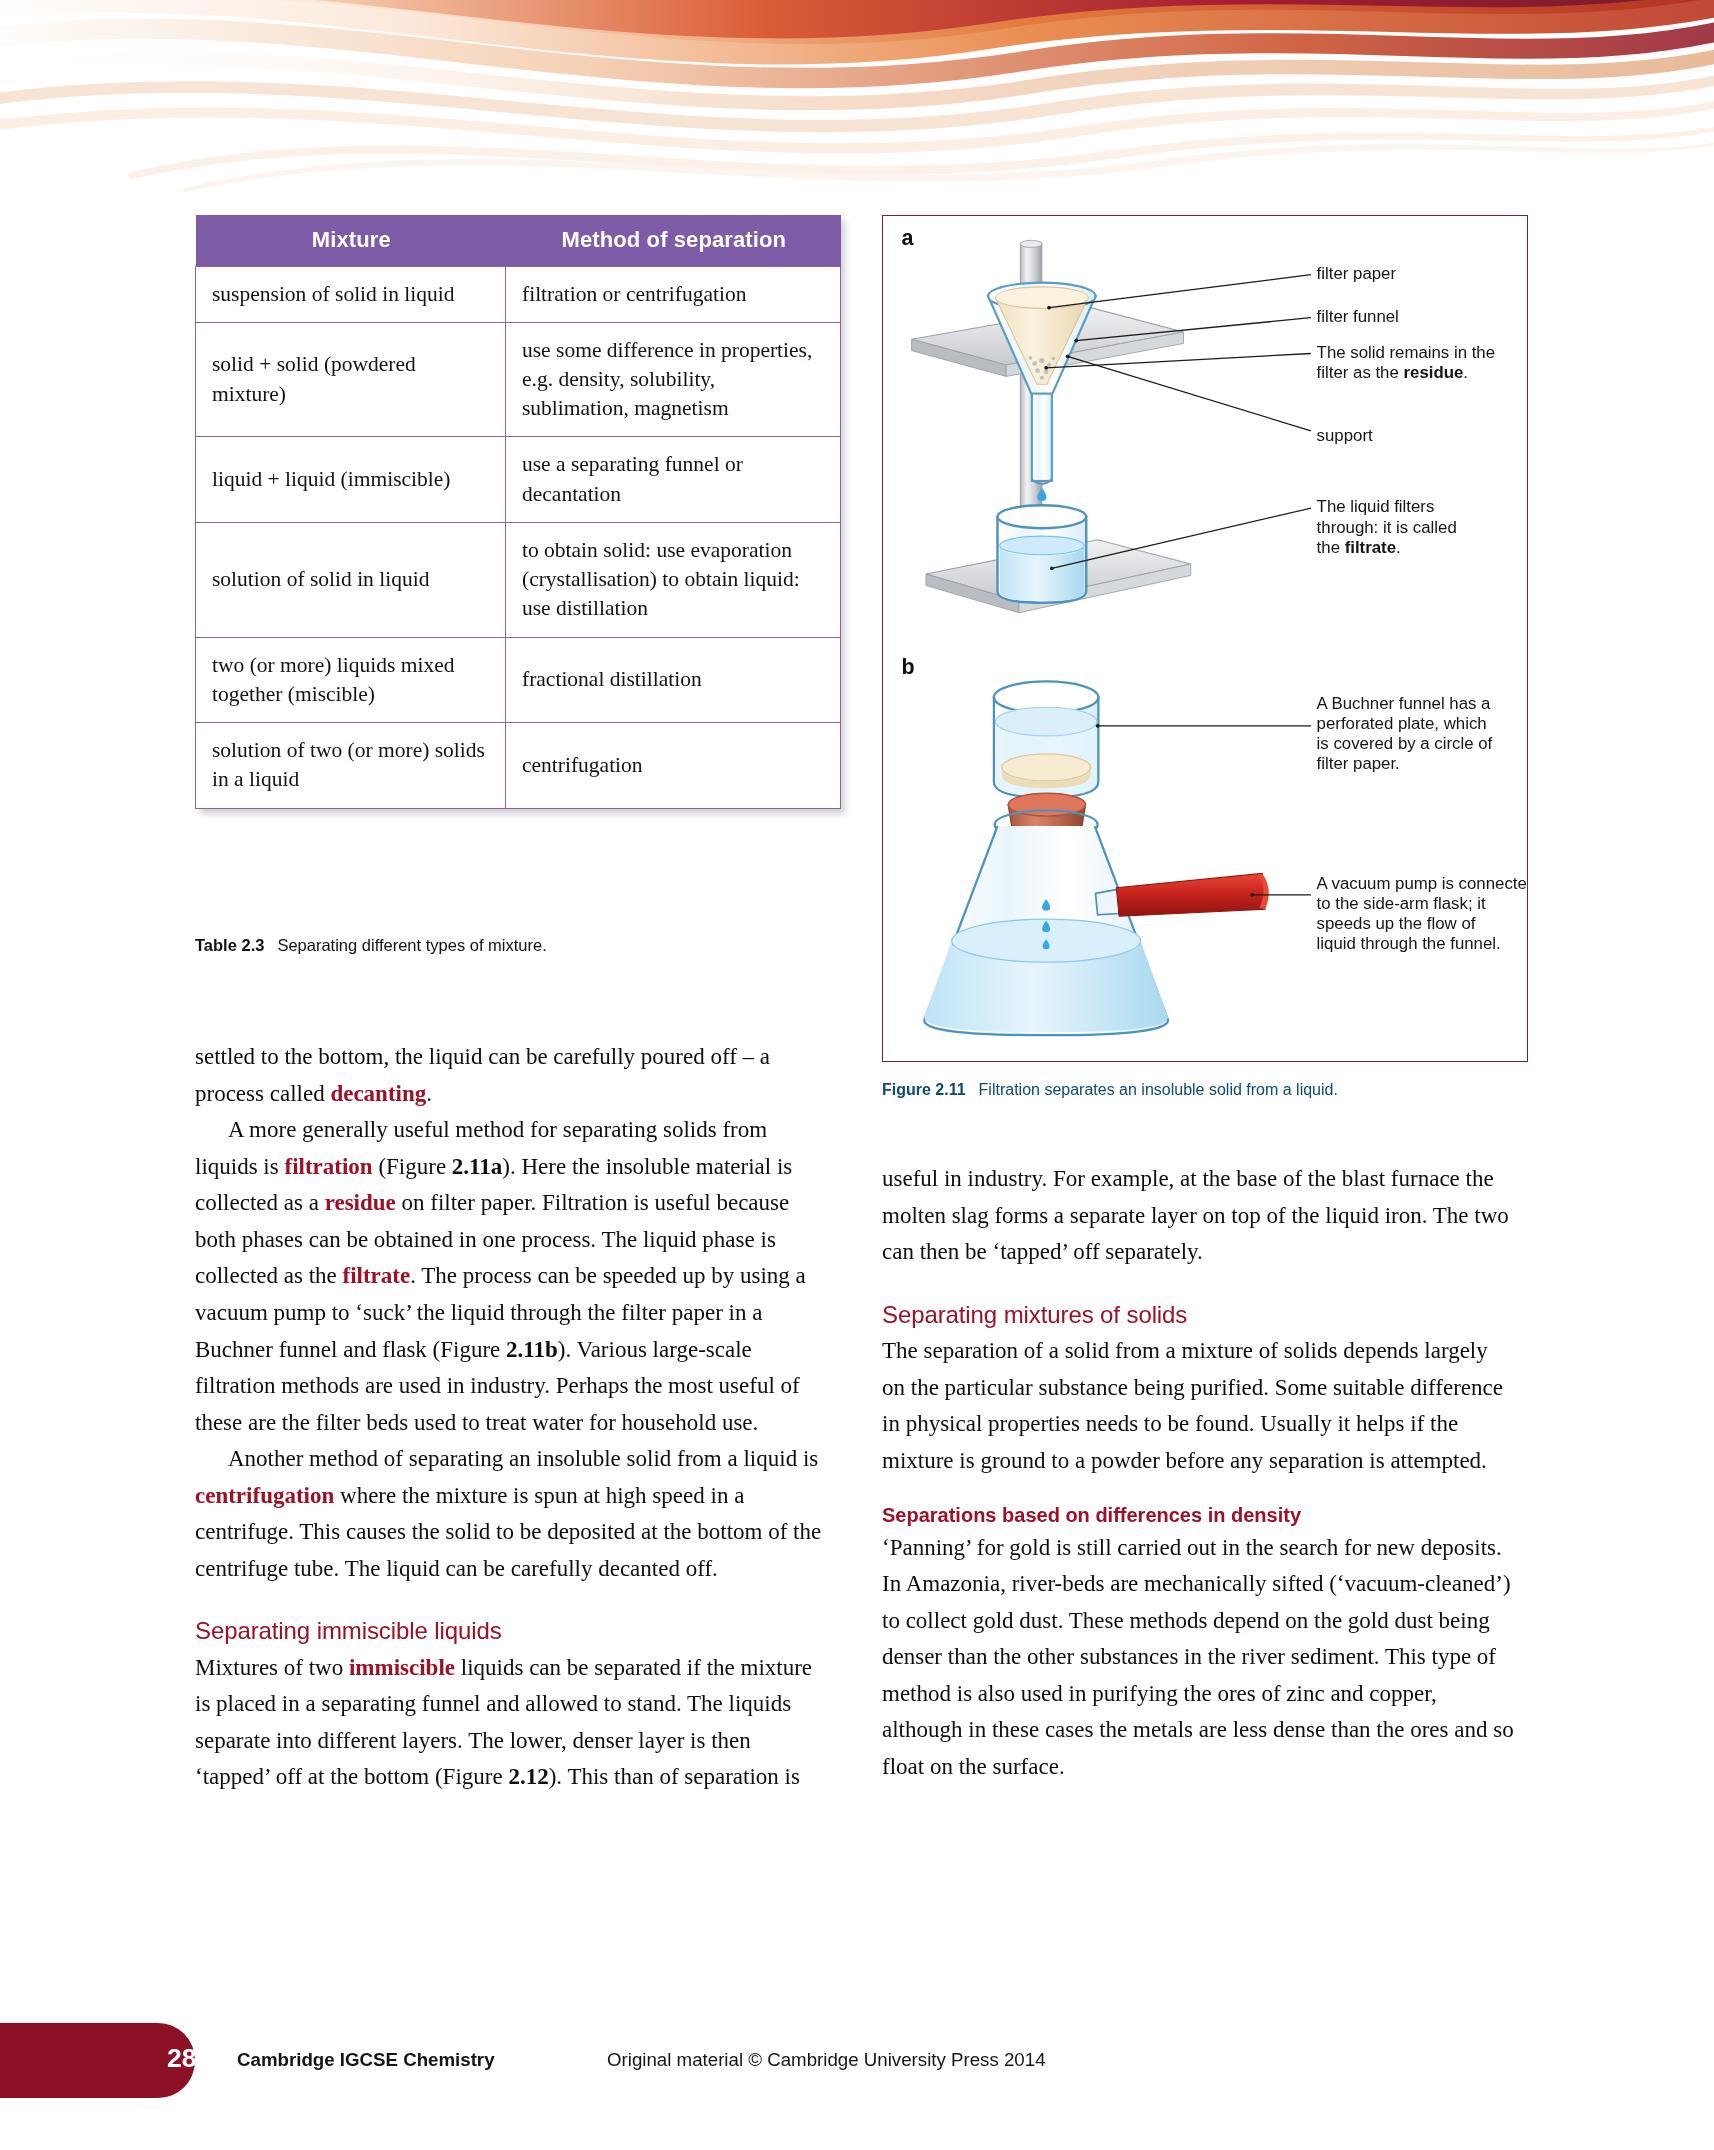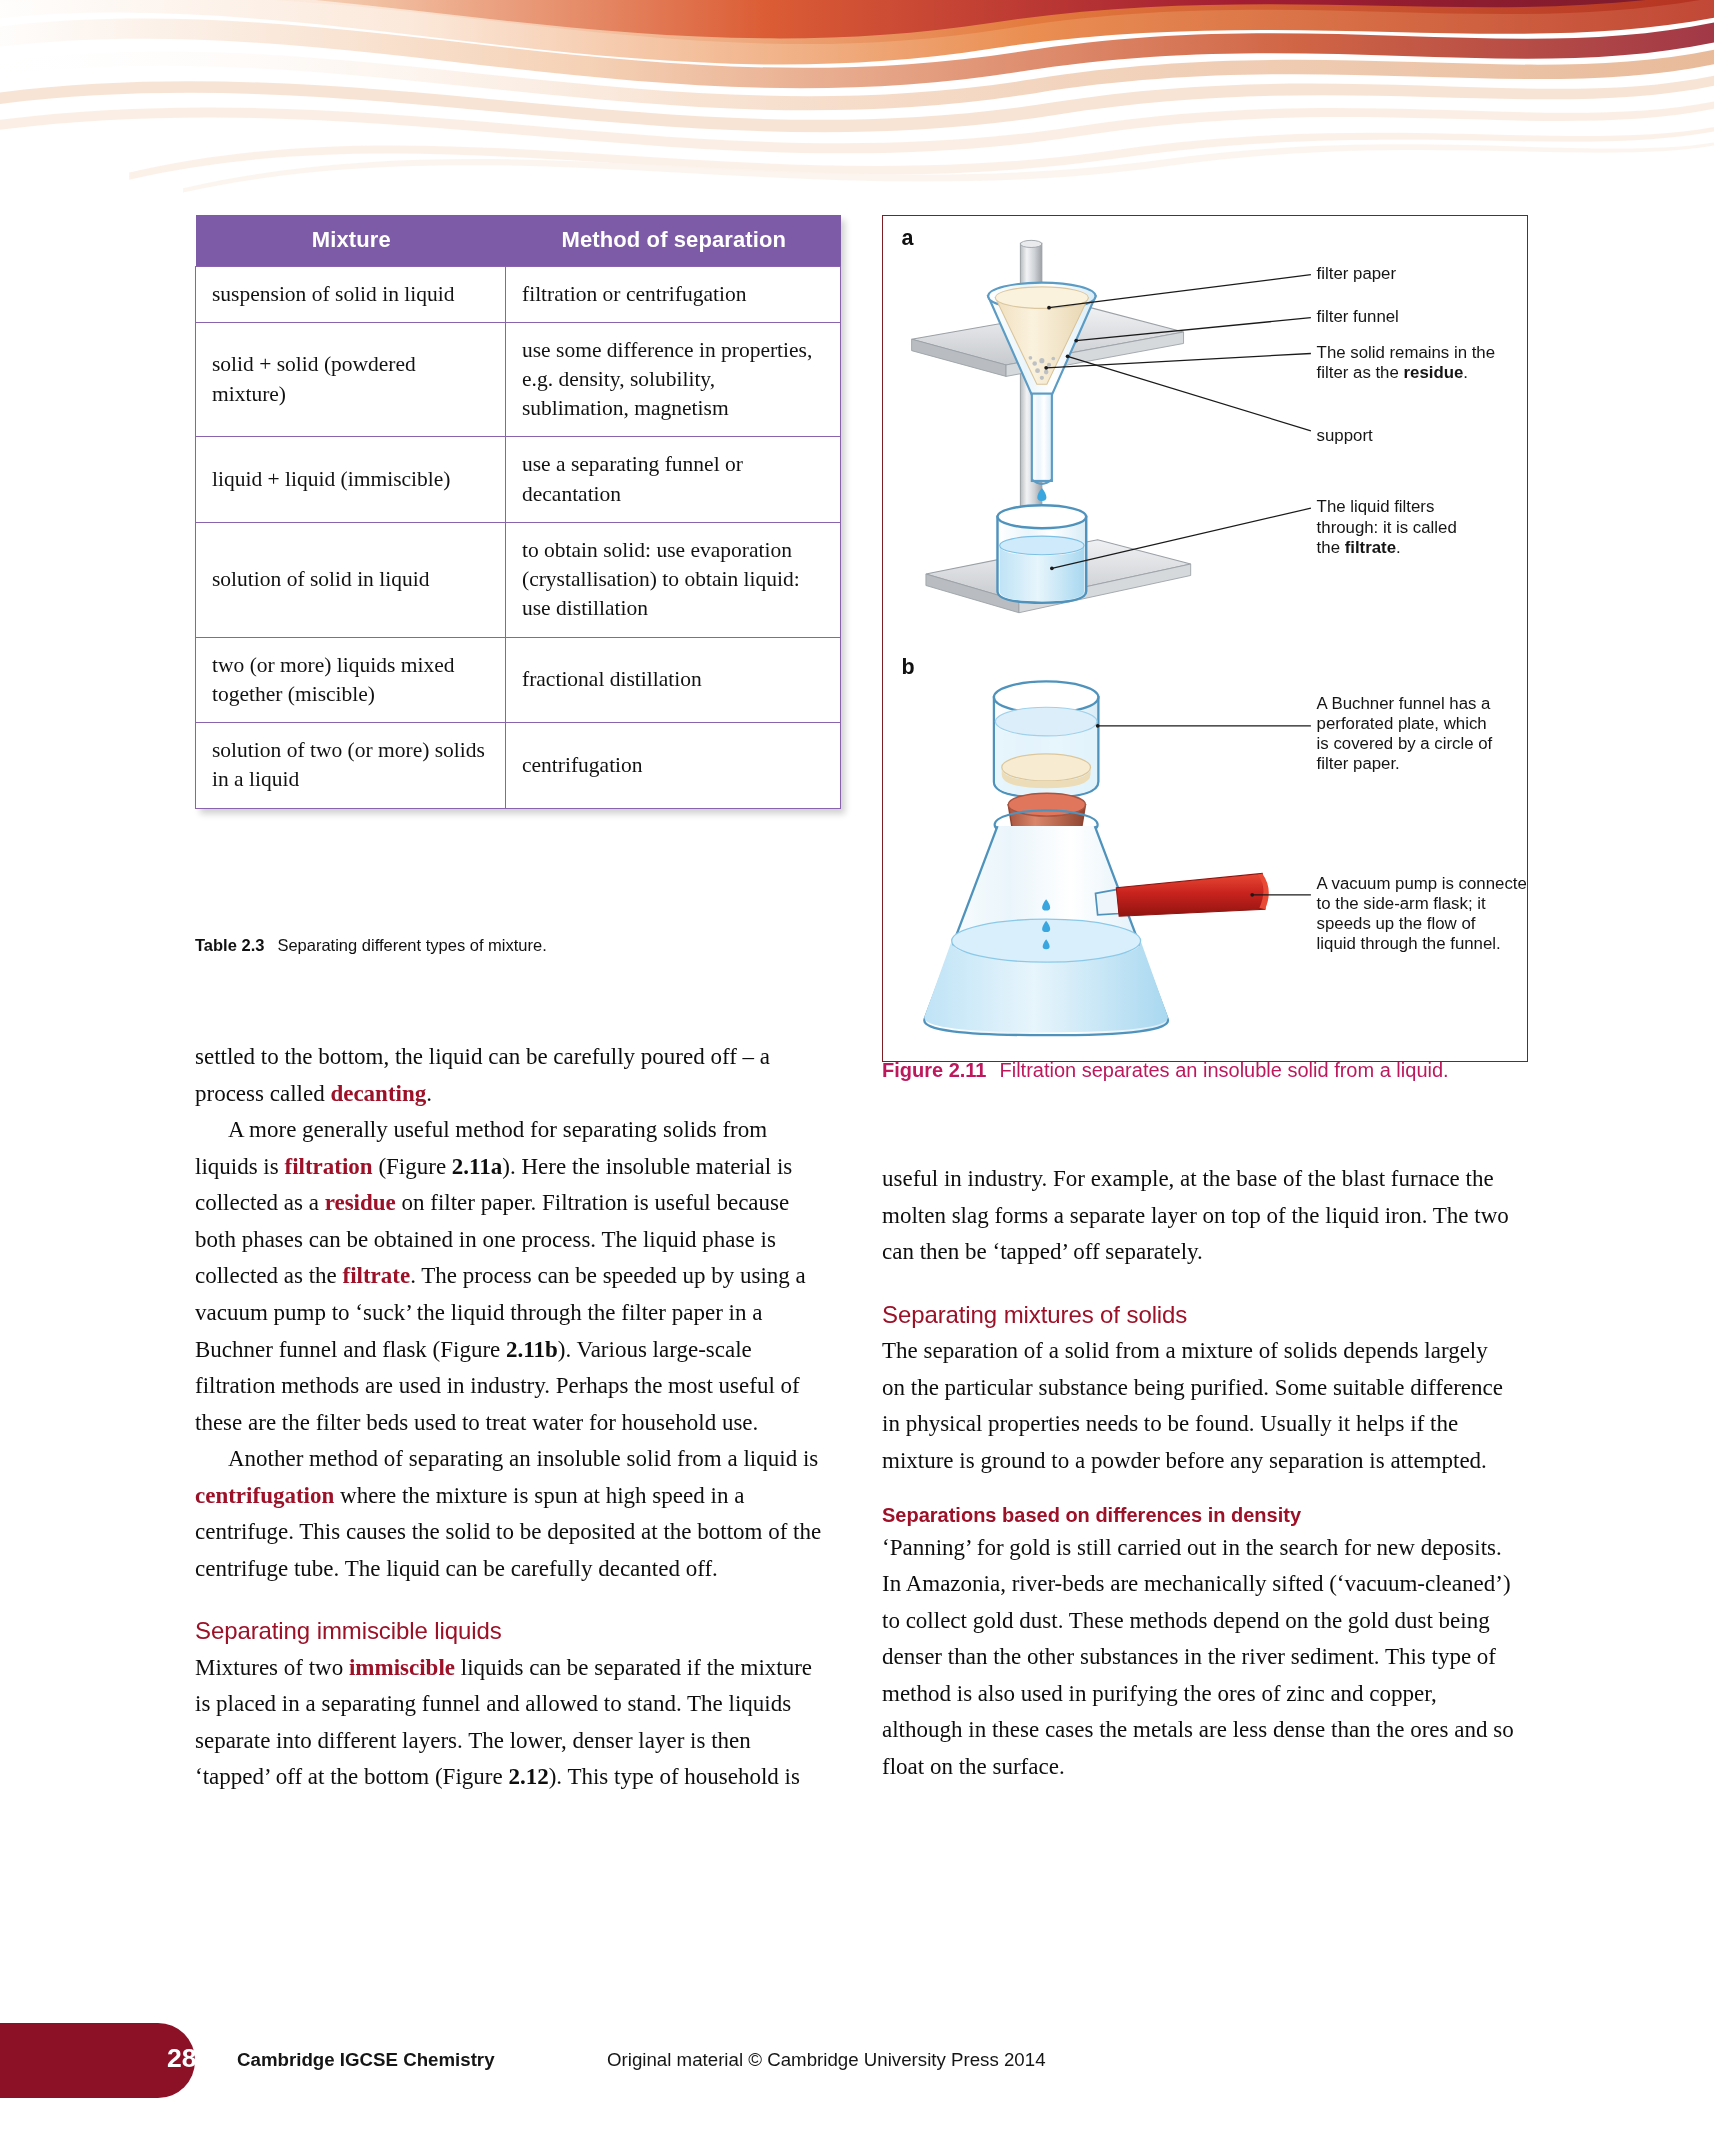--- a/index.html
+++ b/index.html
@@ -93,25 +93,25 @@
     width: 646px;
     height: 847px;
     border: 1.4px solid #7d2026;
     background: #ffffff;
   }
   .figure-box svg { display: block; width: 100%; height: 100%; }
 
   .figure-caption {
     position: absolute;
     left: 882px;
-    top: 1059px;
+    top: 1081px;
     width: 660px;
     font-family: "Liberation Sans", sans-serif;
-    font-size: 20px;
-    color: #be185d;
+    font-size: 16px;
+    color: #0c4a6e;
   }
   .figure-caption .lbl { font-weight: bold; }
   .figure-caption .txt { margin-left: 13px; }
 
   
   .col {
     position: absolute;
     width: 632px;
   }
   .col-left  { left: 195px;  top: 1039px; }
@@ -455,21 +455,21 @@
 
     <div class="col col-left">
       <p><span>settled to the bottom, the liquid can be carefully poured off – a process called </span><span class="kw">decanting</span><span>.</span></p>
 
       <p class="indent"><span>A more generally useful method for separating solids from liquids is </span><span class="kw">filtration</span><span> (Figure </span><span class="bd">2.11a</span><span>). Here the insoluble material is collected as a </span><span class="kw">residue</span><span> on filter paper. Filtration is useful because both phases can be obtained in one process. The liquid phase is collected as the </span><span class="kw">filtrate</span><span>. The process can be speeded up by using a vacuum pump to ‘suck’ the liquid through the filter paper in a Buchner funnel and flask (Figure </span><span class="bd">2.11b</span><span>). Various large-scale filtration methods are used in industry. Perhaps the most useful of these are the filter beds used to treat water for household use.</span></p>
 
       <p class="indent"><span>Another method of separating an insoluble solid from a liquid is </span><span class="kw">centrifugation</span><span> where the mixture is spun at high speed in a centrifuge. This causes the solid to be deposited at the bottom of the centrifuge tube. The liquid can be carefully decanted off.</span></p>
 
       <h3>Separating immiscible liquids</h3>
 
-      <p><span>Mixtures of two </span><span class="kw">immiscible</span><span> liquids can be separated if the mixture is placed in a separating funnel and allowed to stand. The liquids separate into different layers. The lower, denser layer is then ‘tapped’ off at the bottom (Figure </span><span class="bd">2.12</span><span>). This type of household is</span></p>
+      <p><span>Mixtures of two </span><span class="kw">immiscible</span><span> liquids can be separated if the mixture is placed in a separating funnel and allowed to stand. The liquids separate into different layers. The lower, denser layer is then ‘tapped’ off at the bottom (Figure </span><span class="bd">2.12</span><span>). This than of separation is</span></p>
     </div>
 
     <div class="col col-right">
       <p>useful in industry. For example, at the base of the blast furnace the molten slag forms a separate layer on top of the liquid iron. The two can then be ‘tapped’ off separately.</p>
       <h3>Separating mixtures of solids</h3>
       <p>The separation of a solid from a mixture of solids depends largely on the particular substance being purified. Some suitable difference in physical properties needs to be found. Usually it helps if the mixture is ground to a powder before any separation is attempted.</p>
       <h4>Separations based on differences in density</h4>
       <p>‘Panning’ for gold is still carried out in the search for new deposits. In Amazonia, river-beds are mechanically sifted (‘vacuum-cleaned’) to collect gold dust. These methods depend on the gold dust being denser than the other substances in the river sediment. This type of method is also used in purifying the ores of zinc and copper, although in these cases the metals are less dense than the ores and so float on the surface.</p>
     </div>
 

